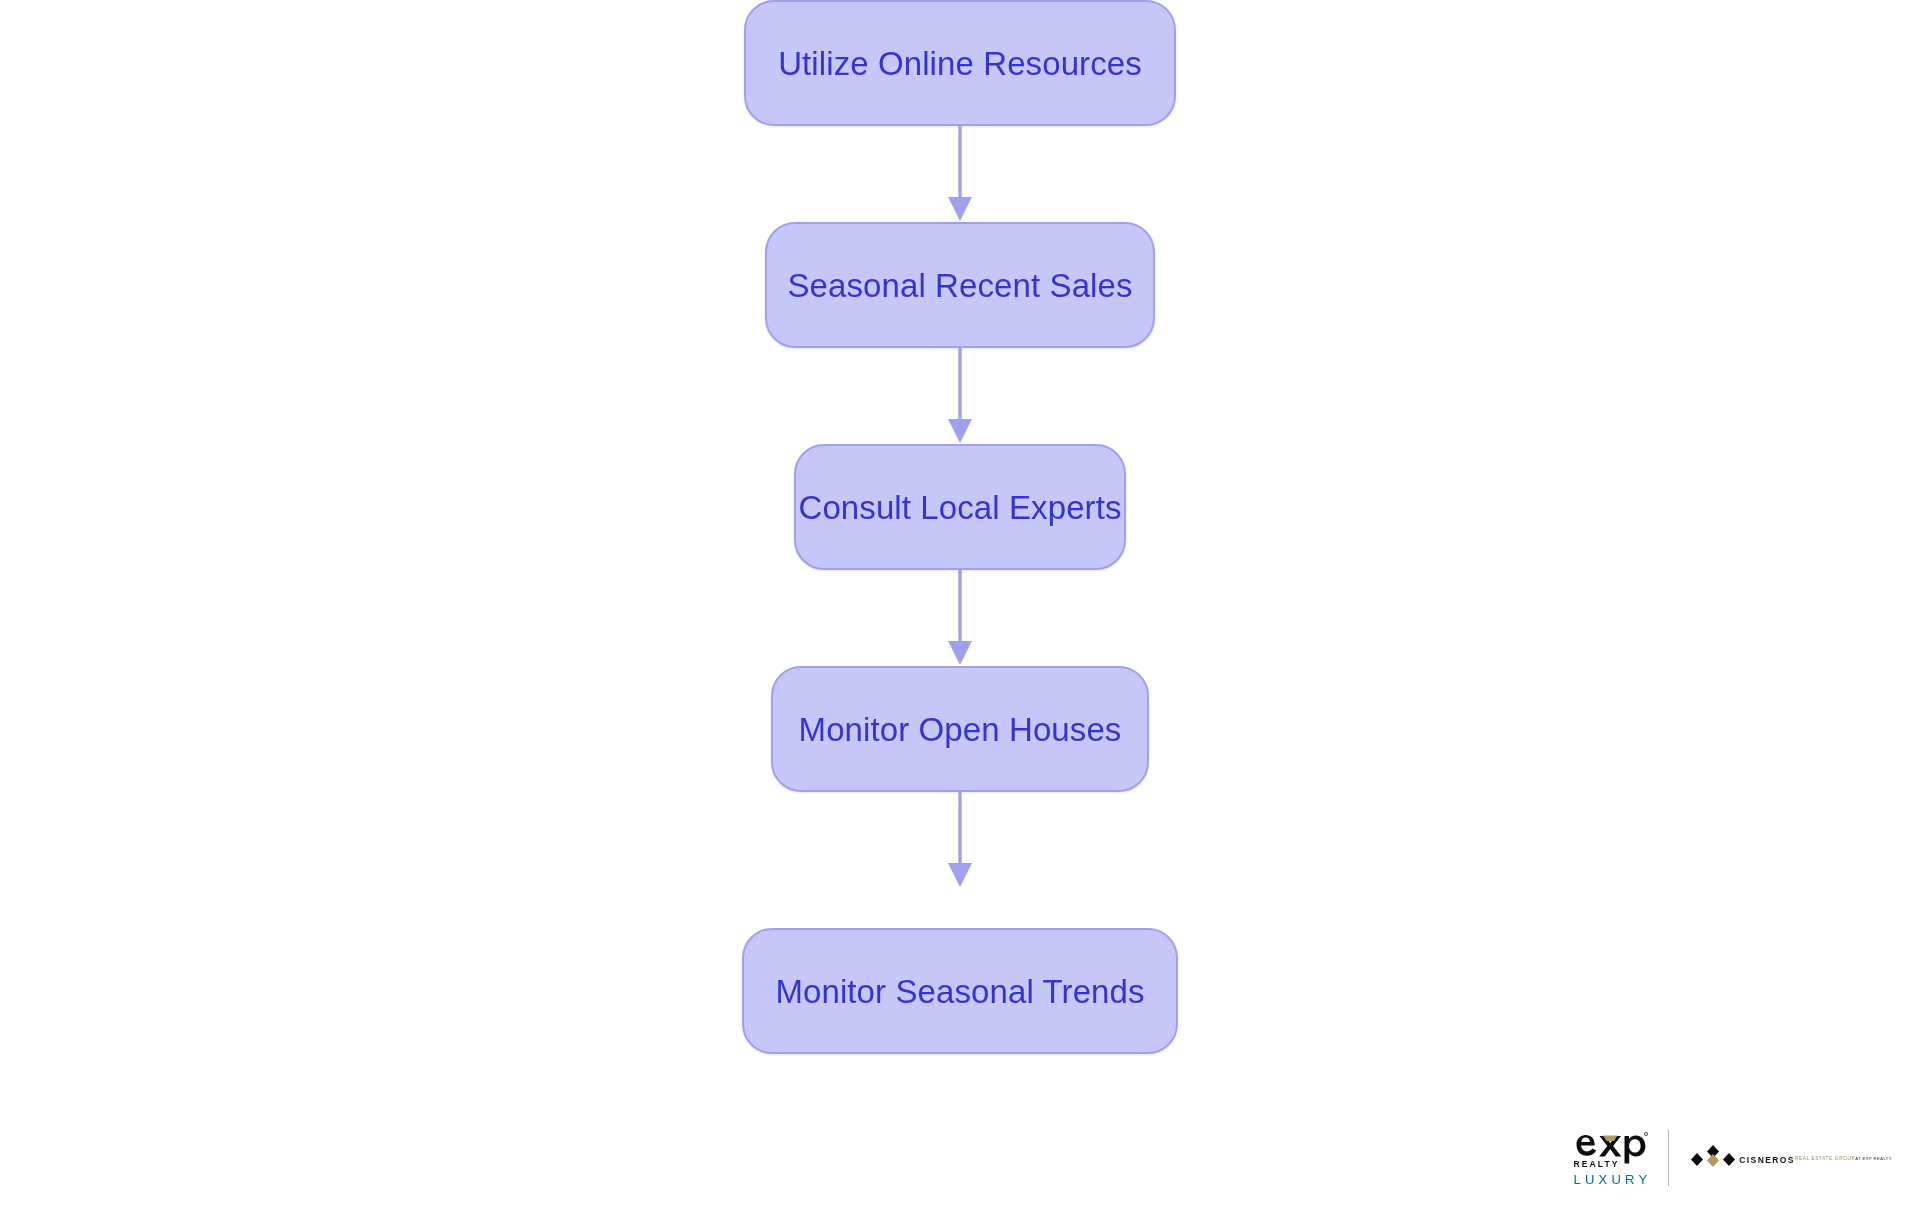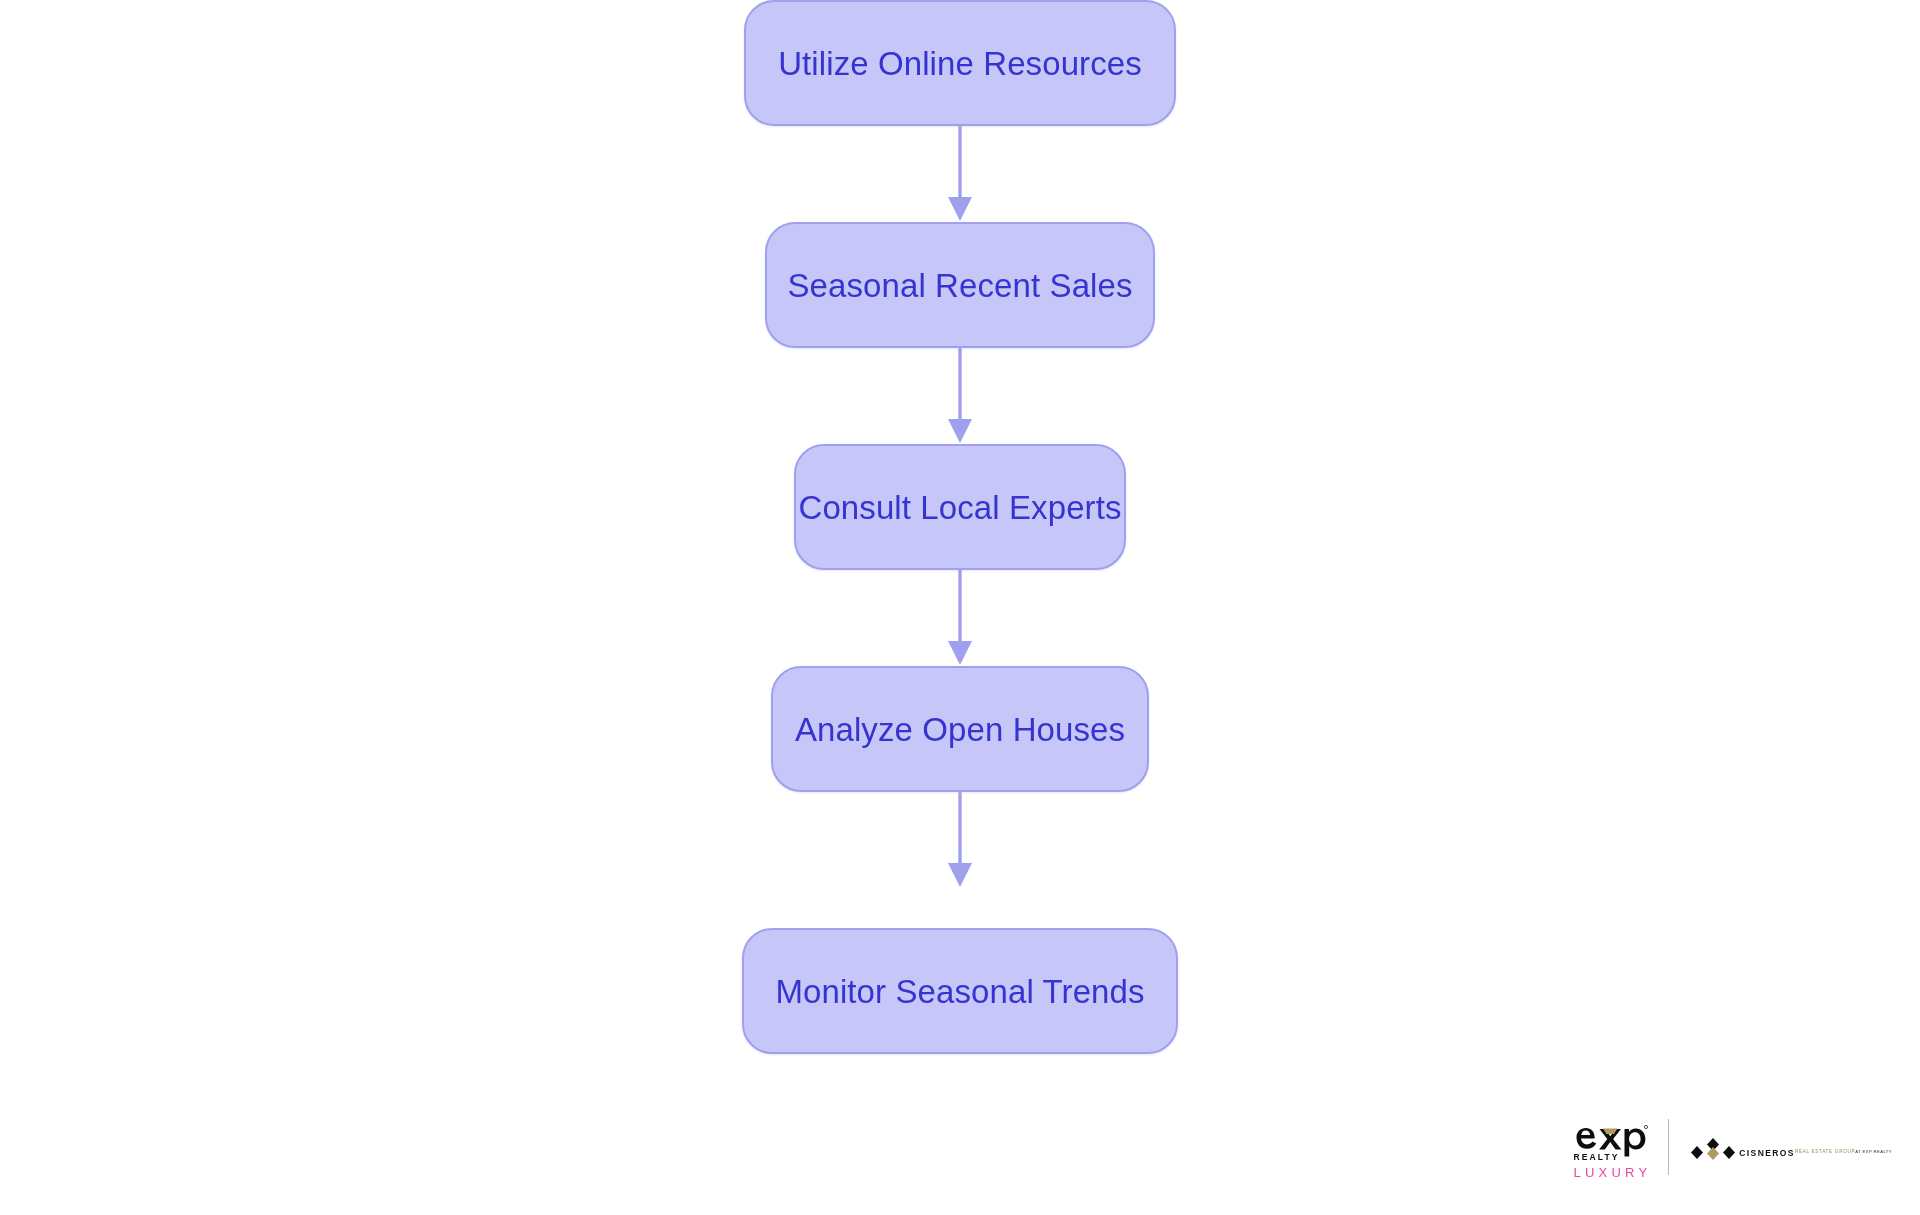--- a/index.html
+++ b/index.html
@@ -68,21 +68,21 @@
     height: 96px;
     display: block;
   }
 
   
   .footer-logos {
     position: absolute;
     right: 28px;
     bottom: 18px;
     display: flex;
-    align-items: flex-start;
+    align-items: center;
     height: 78px;
   }
 
   .exp-logo {
     display: flex;
     flex-direction: column;
     align-items: flex-start;
     justify-content: center;
     padding-right: 17px;
     height: 64px;
@@ -99,21 +99,21 @@
     letter-spacing: 2.1px;
     color: #0d0d0d;
     font-weight: 700;
     margin-top: -4px;
     line-height: 1;
   }
 
   .exp-luxury {
     font-size: 13px;
     letter-spacing: 4.2px;
-    color: #ec4899;
+    color: #0369a1;
     font-weight: 400;
     margin-top: 4px;
     line-height: 1;
   }
 
   .logo-divider {
     width: 1px;
     height: 56px;
     background: #b9b9b9;
   }
@@ -196,21 +196,21 @@
       </div>
     </div>
 
     <svg class="connector" viewBox="0 0 40 96">
       <line x1="20" y1="0" x2="20" y2="76" stroke="#9fa1ef" stroke-width="3.4"></line>
       <polygon points="20,95 8,71 32,71" fill="#9fa1ef"></polygon>
     </svg>
 
     <div class="node-row">
       <div class="flow-node" style="width:378px;">
-        <span class="node-label">Analyze Open Houses</span>
+        <span class="node-label">Monitor Open Houses</span>
       </div>
     </div>
 
     <svg class="connector" viewBox="0 0 40 96">
       <line x1="20" y1="0" x2="20" y2="76" stroke="#9fa1ef" stroke-width="3.4"></line>
       <polygon points="20,95 8,71 32,71" fill="#9fa1ef"></polygon>
     </svg>
 
     <div class="node-row">
       <div class="flow-node" style="width:436px;margin-top:40px;">

